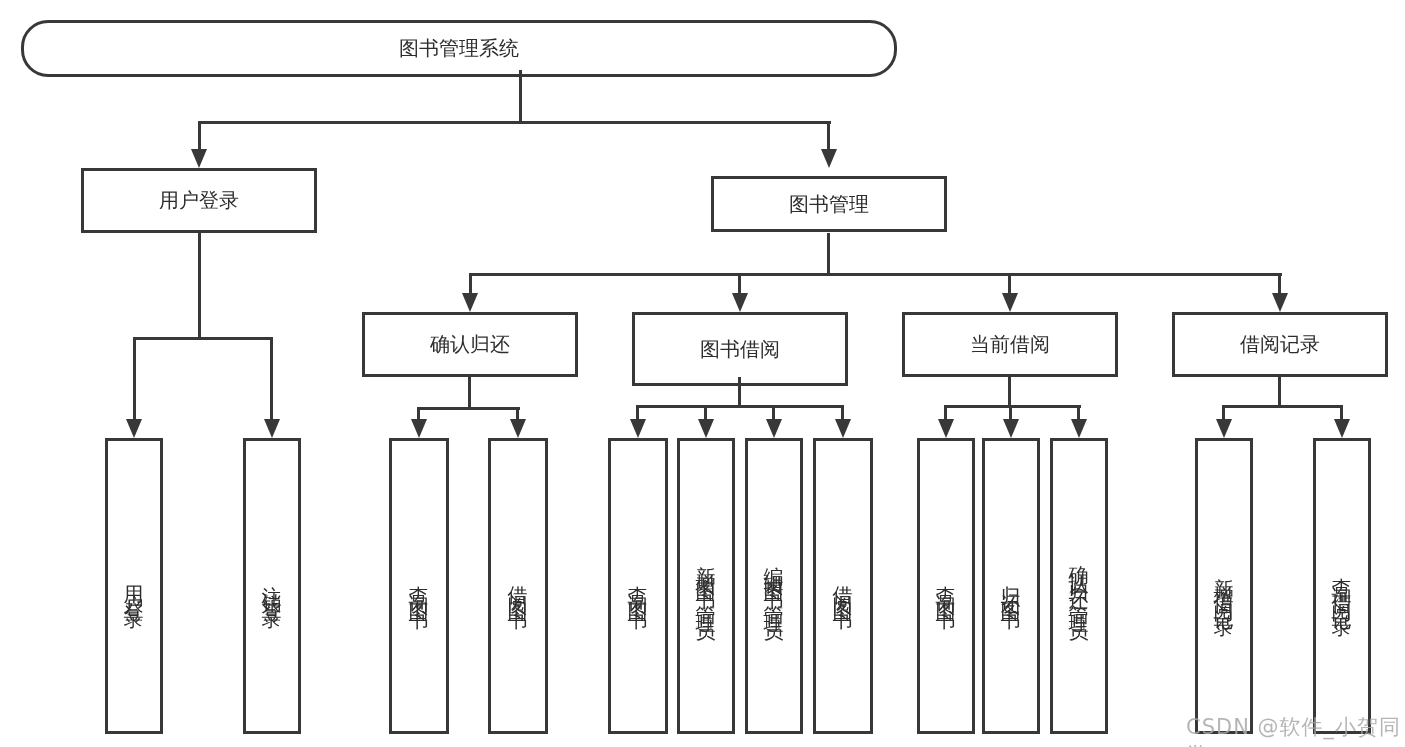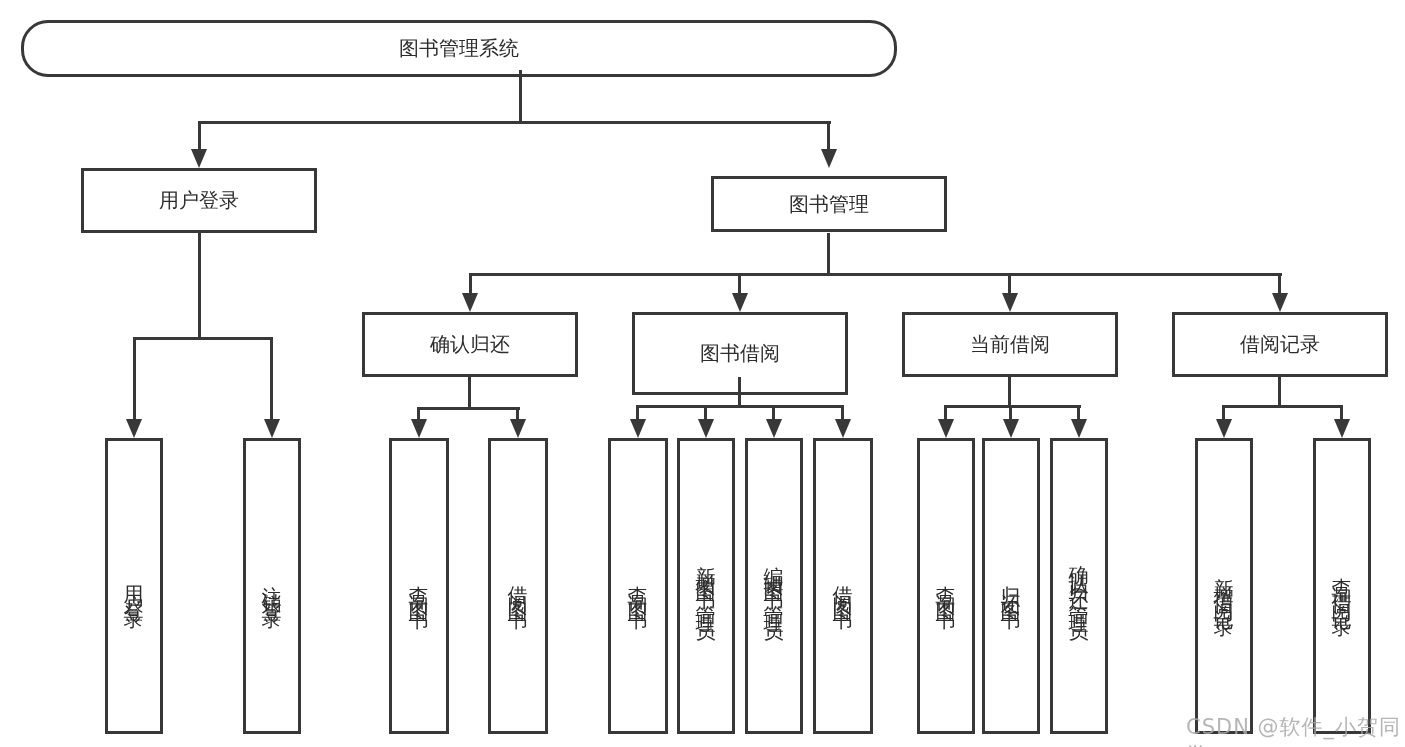--- a/index.html
+++ b/index.html
@@ -66,21 +66,21 @@
   <div class="vline" style="left:738px;top:273px;height:20px;"></div>
   <div class="arrow" style="left:732px;top:293px;"></div>
   <div class="vline" style="left:1008px;top:273px;height:20px;"></div>
   <div class="arrow" style="left:1002px;top:293px;"></div>
   <div class="vline" style="left:1278px;top:273px;height:20px;"></div>
   <div class="arrow" style="left:1272px;top:293px;"></div>
 
   <div class="box" style="left:362px;top:312px;width:216px;height:65px;">
     <span>确认归还</span>
   </div>
-  <div class="box" style="left:632px;top:312px;width:216px;height:83px;align-items:center;">
+  <div class="box" style="left:632px;top:312px;width:216px;height:74px;align-items:center;">
     <span>图书借阅</span>
   </div>
   <div class="box" style="left:902px;top:312px;width:216px;height:65px;">
     <span>当前借阅</span>
   </div>
   <div class="box" style="left:1172px;top:312px;width:216px;height:65px;">
     <span>借阅记录</span>
   </div>
 
   <div class="vline" style="left:468px;top:377px;height:30px;"></div>

